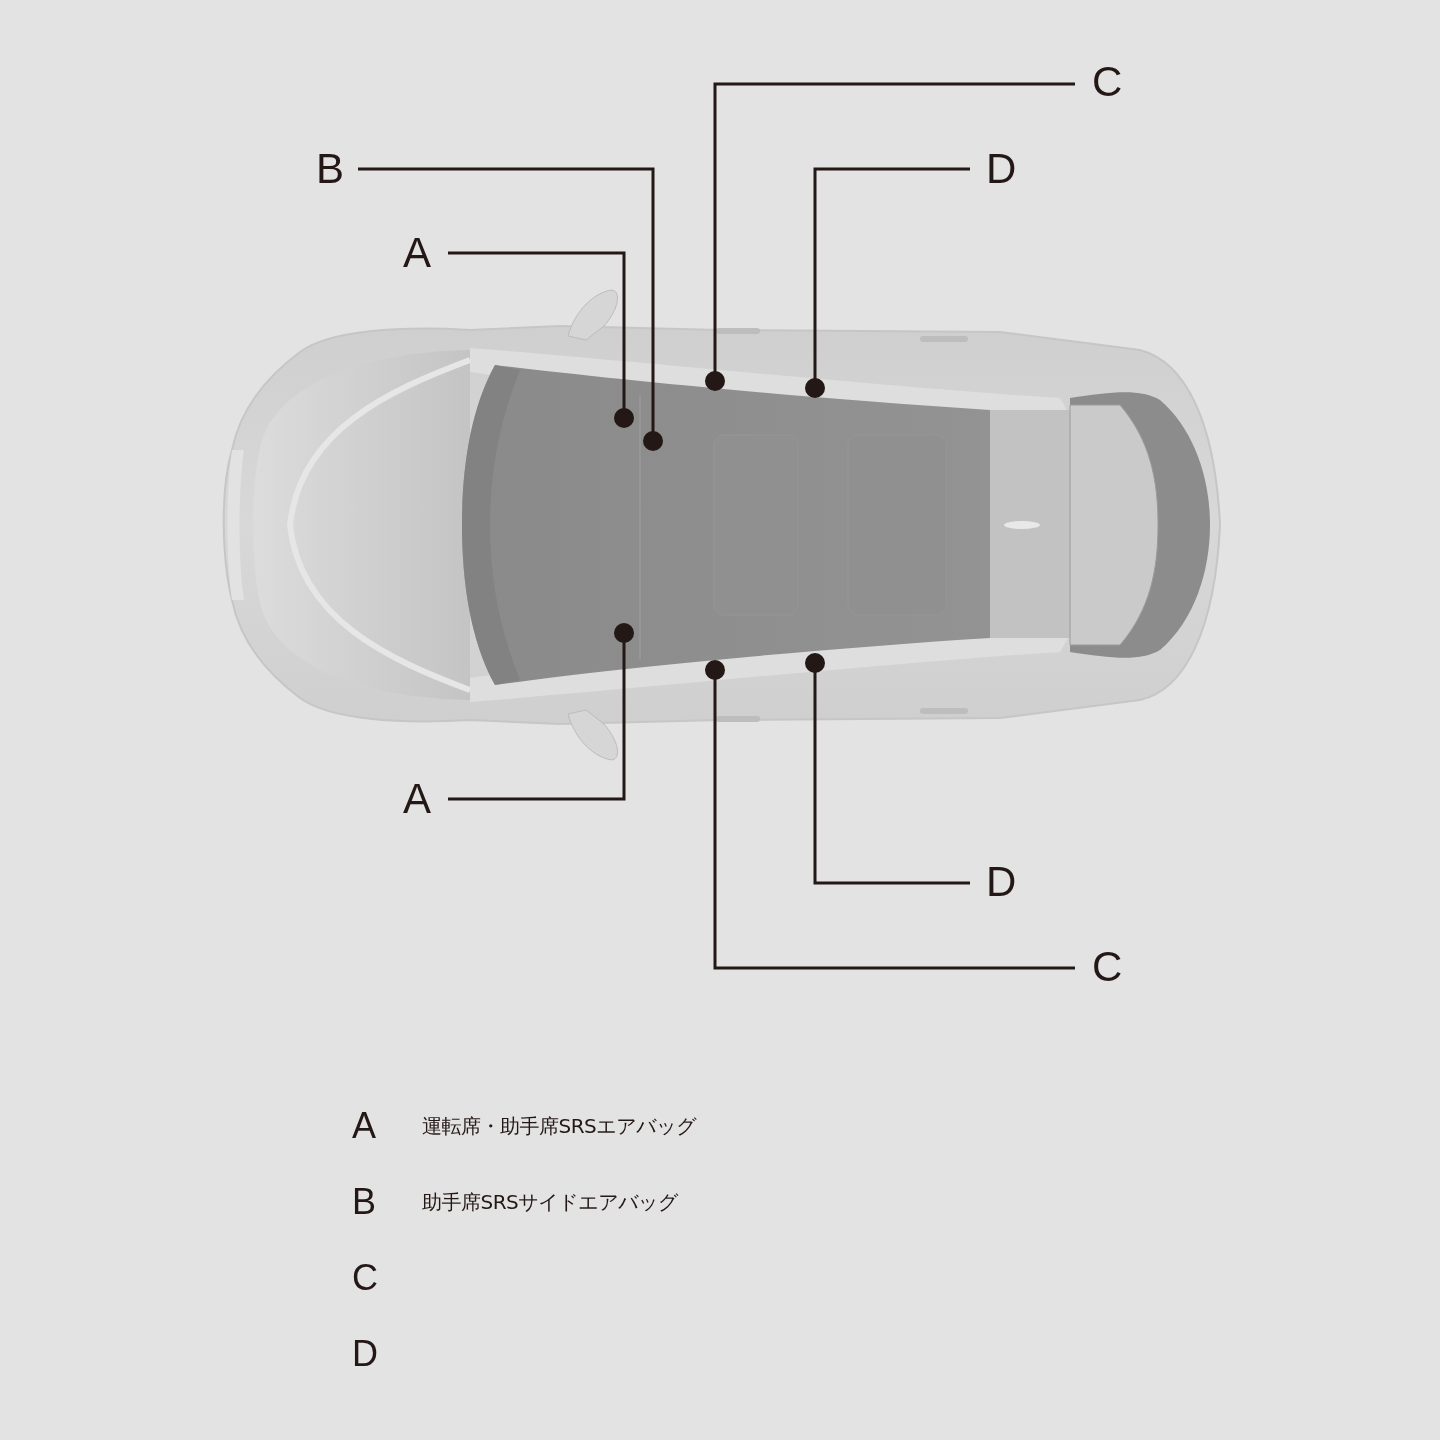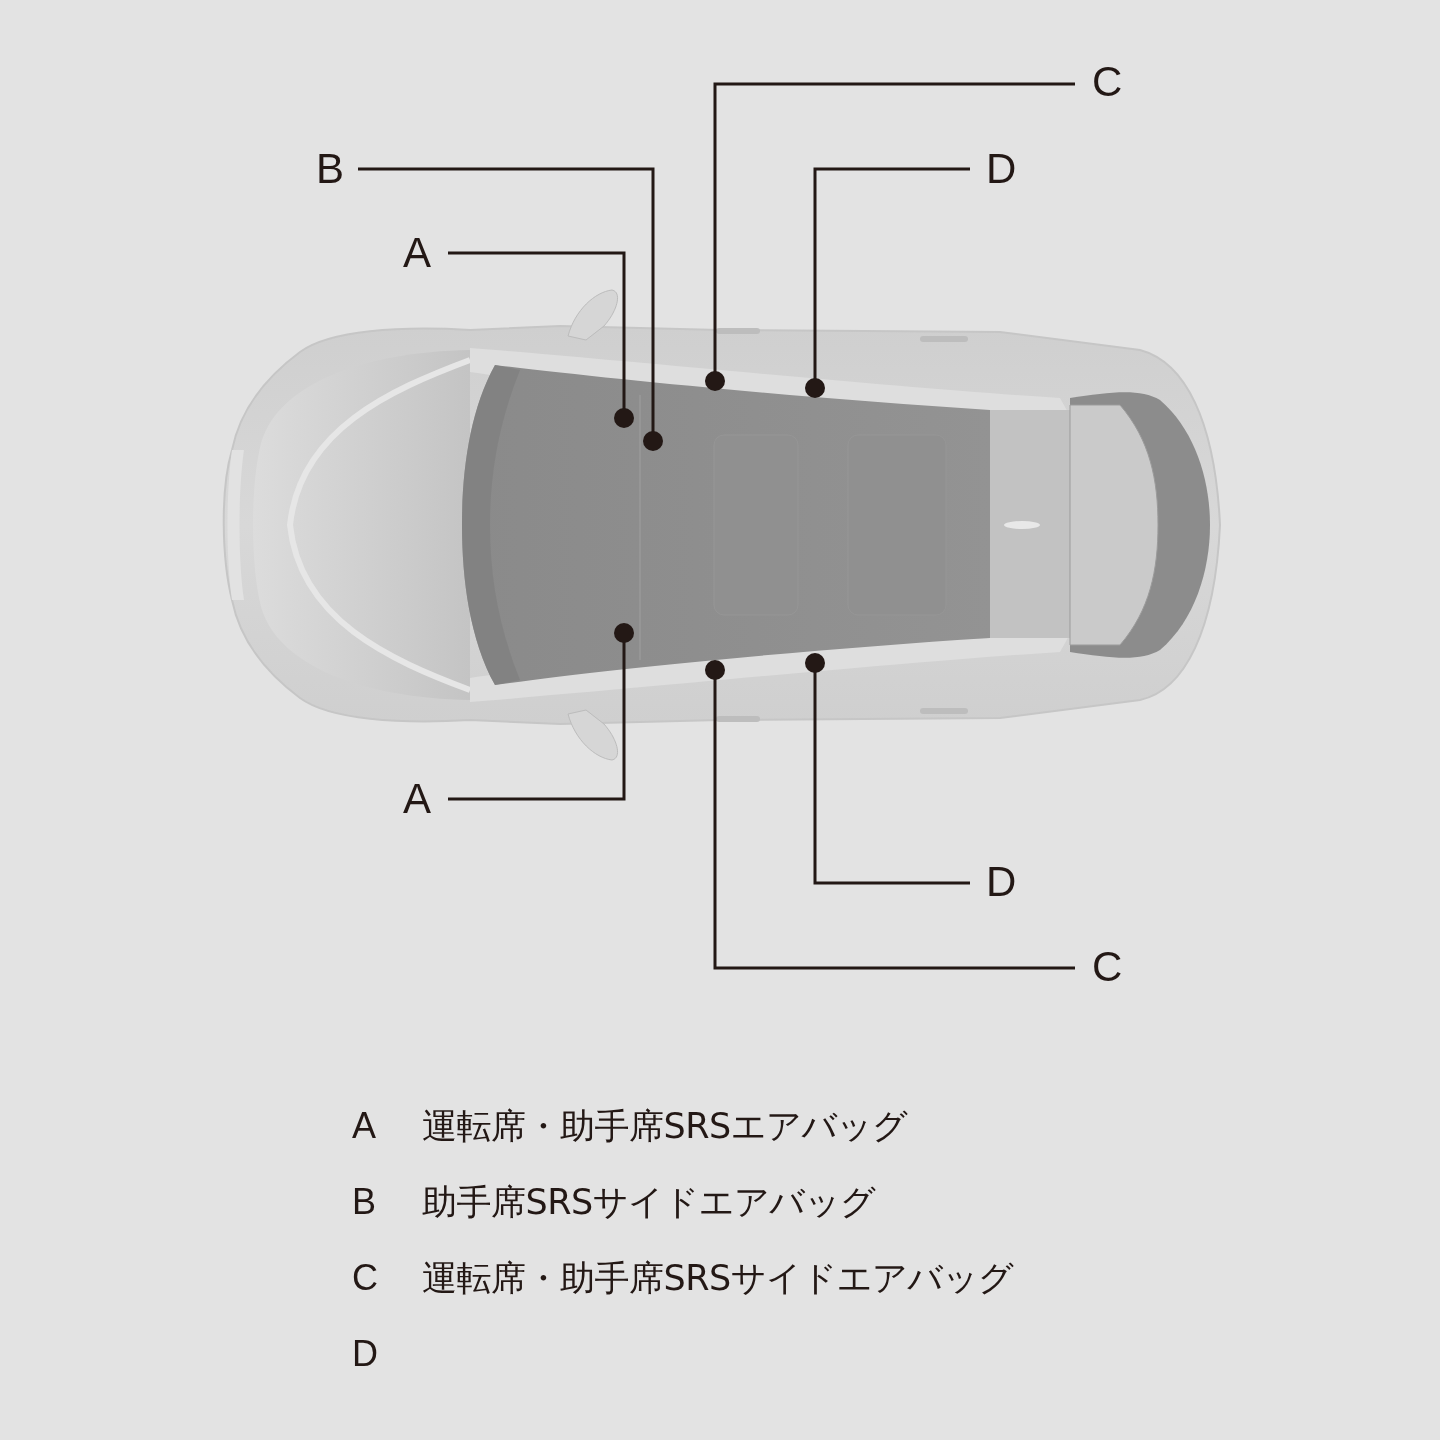--- a/index.html
+++ b/index.html
@@ -37,21 +37,21 @@
       font-size: 33px;
       color: #231815;
     }
     .legend-key {
       width: 70px;
       font-family: "Liberation Sans", "DejaVu Sans", sans-serif;
       font-size: 36px;
     }
     .legend-text {
       font-family: "DejaVu Sans", sans-serif;
-      font-size: 35px;
+      font-size: 20px;
       letter-spacing: -0.5px;
     }
   </style>
 </head>
 <body>
 
 <div id="diagram">
   <svg width="1440" height="1000" viewBox="0 0 1440 1000" style="position:absolute;left:0;top:0;">
     <defs>
       <linearGradient id="hoodGrad" x1="0" y1="0" x2="1" y2="0">
@@ -143,18 +143,17 @@
   <div class="legend-row">
     <span class="legend-key">A</span>
     <span class="legend-text">運転席・助手席SRSエアバッグ</span>
   </div>
   <div class="legend-row">
     <span class="legend-key">B</span>
     <span class="legend-text">助手席SRSサイドエアバッグ</span>
   </div>
   <div class="legend-row">
     <span class="legend-key">C</span>
-    <span class="legend-text">運転席・助手席SRSサイドエアバッグ</span>
   </div>
   <div class="legend-row">
     <span class="legend-key">D</span>
   </div>
 </div>
 
 </body></html>

